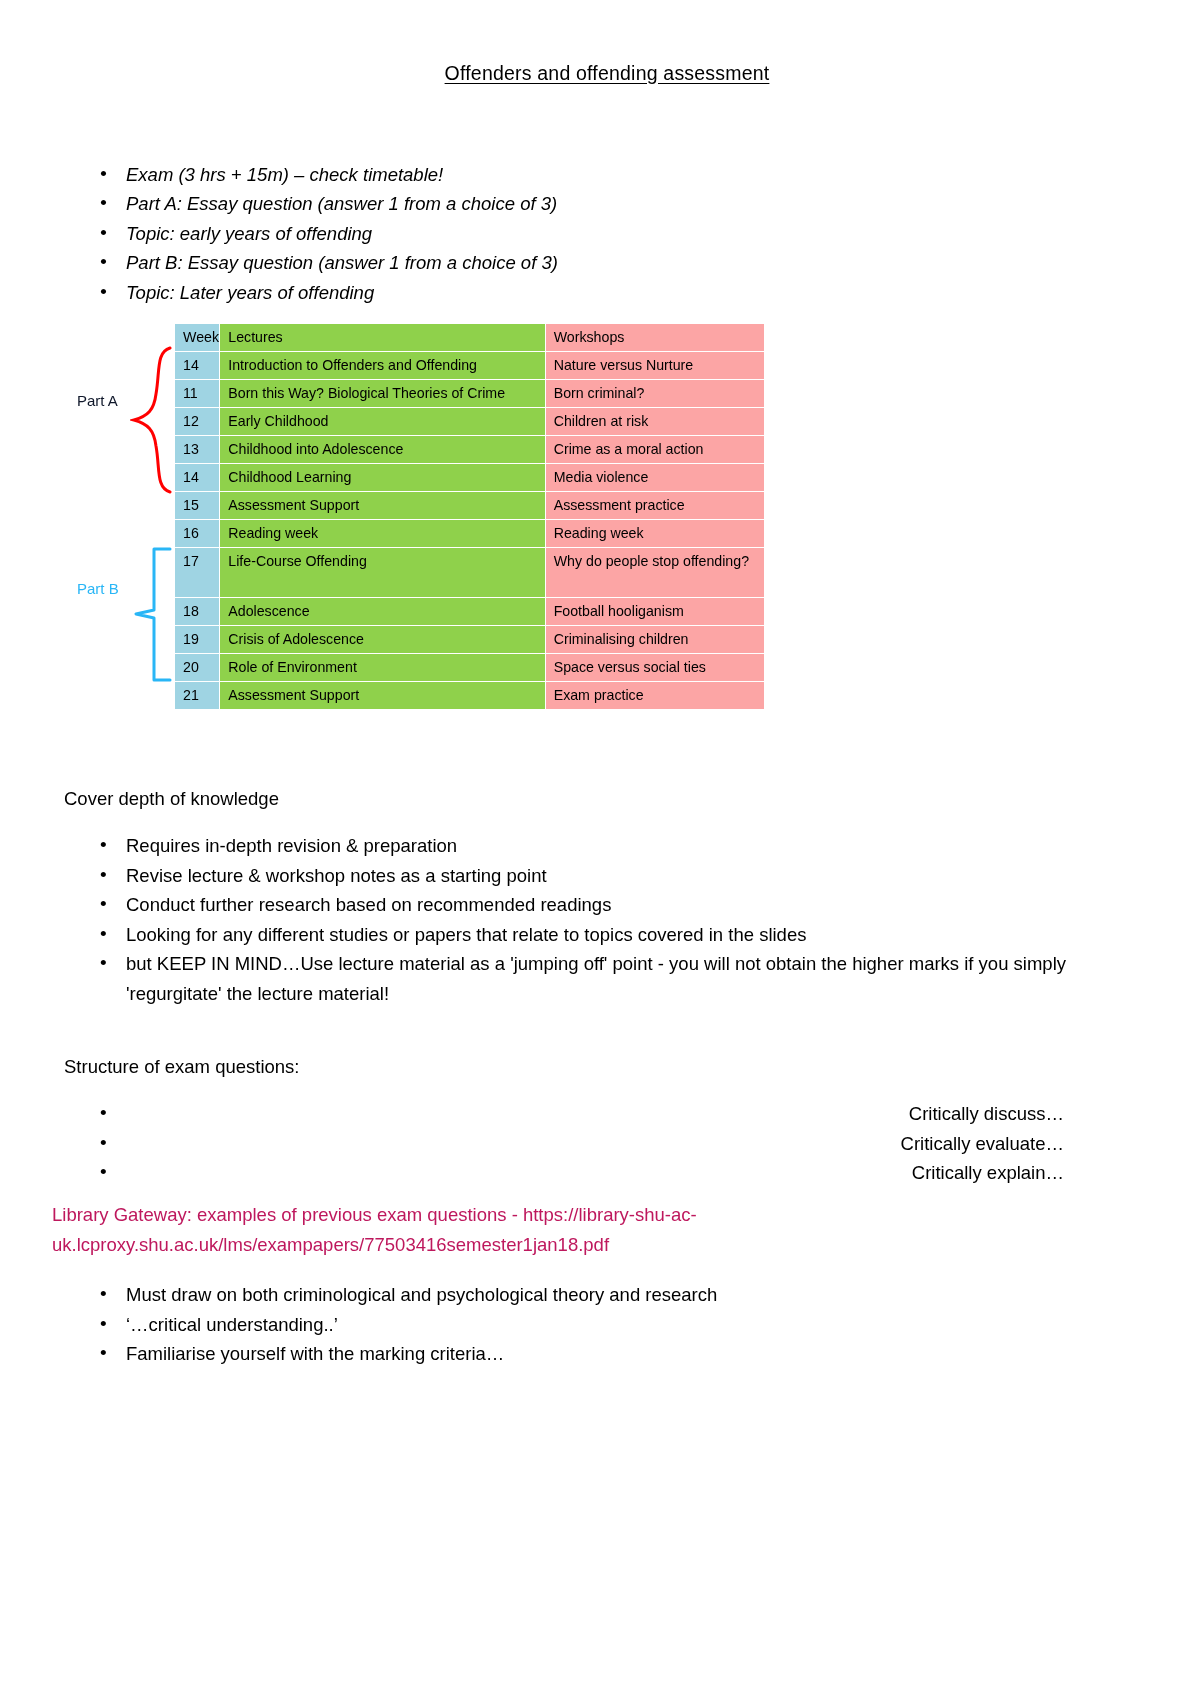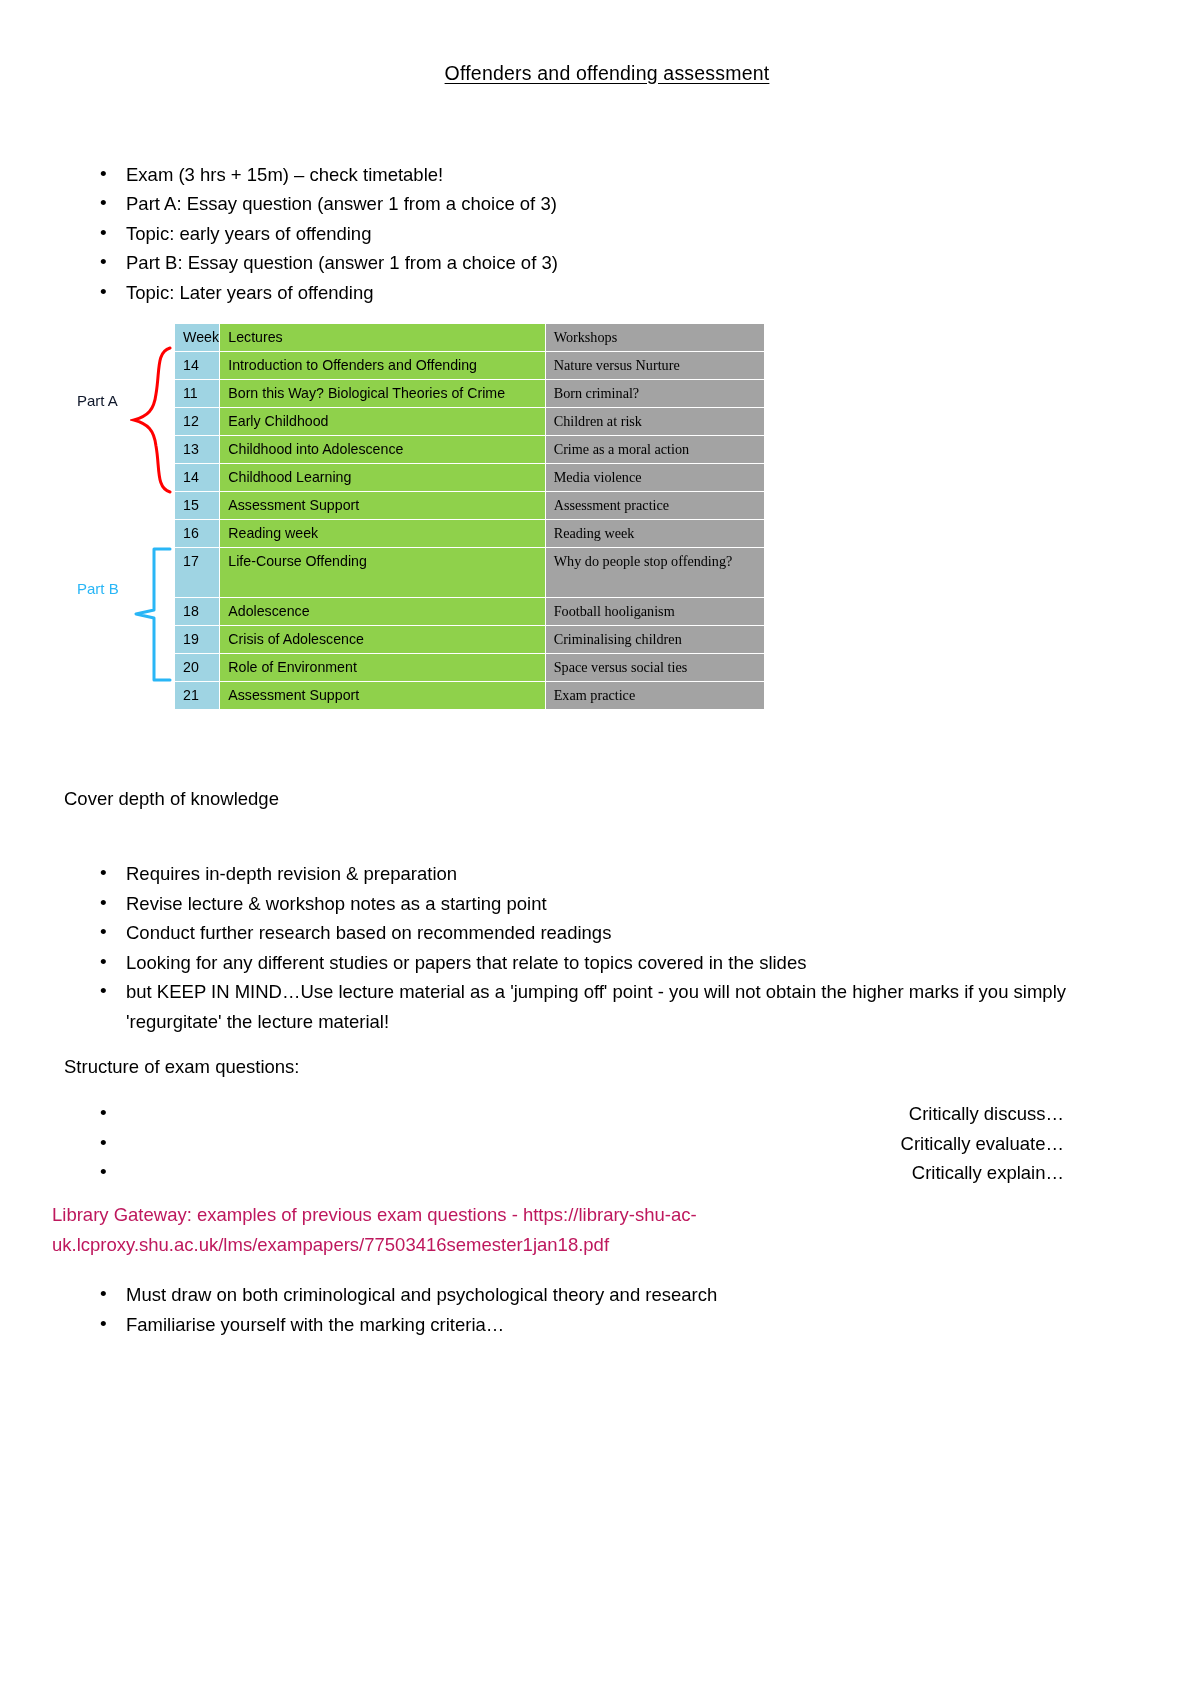--- a/index.html
+++ b/index.html
@@ -57,20 +57,21 @@
     top: -1px;
     font-size: 19px;
     line-height: 29.5px;
   }
 
   .top-bullets {
     position: absolute;
     left: 64px;
     top: 160px;
     width: 1000px;
+    font-style: italic;
   }
   .top-bullets li { line-height: 29.4px; }
 
   
   .timetable-wrap {
     position: absolute;
     left: 174px;
     top: 323px;
     width: 591px;
   }
@@ -89,21 +90,21 @@
     text-align: left;
     vertical-align: top;
     color: #000;
   }
   .col-week  { width: 43px;  text-align: center; }
   .col-lect  { width: 315px; }
   .col-work  { width: 212px; }
 
   td.week, th.week      { background: #9fd4e3; text-align: center; }
   td.lect, th.lect      { background: #8fd14b; }
-  td.work, th.work      { background: #a3a3a3; font-family: Liberation Serif, serif; }
+  td.work, th.work      { background: #fca5a5; }
 
   th.week, th.lect, th.work { padding-top: 6px; padding-bottom: 6px; }
 
   .reading-week { color: #ff2d62; font-weight: bold; }
   .tall-row td { height: 40px; }
 
   
   .part-label {
     position: absolute;
     font-size: 15px;
@@ -136,21 +137,20 @@
     color: #000;
   }
   .head-cover    { top: 784px; }
   .head-structure{ top: 1052px; }
 
   .list-cover {
     position: absolute;
     left: 64px;
     top: 831px;
     width: 1080px;
-    margin-top: 28px;
   }
   .list-structure {
     position: absolute;
     left: 64px;
     top: 1099px;
     width: 1000px;
     text-align: right;
   }
   .list-final {
     position: absolute;
@@ -287,16 +287,17 @@
   <ul class="bullets list-structure">
     <li>Critically discuss…</li>
     <li>Critically evaluate…</li>
     <li>Critically explain…</li>
   </ul>
 
   <div class="para-library">Library Gateway: examples of previous exam questions - https://library-shu-ac-uk.lcproxy.shu.ac.uk/lms/exampapers/77503416semester1jan18.pdf</div>
 
   <ul class="bullets list-final">
     <li>Must draw on both criminological and psychological theory and research</li>
+    <li>‘…critical understanding..’</li>
     <li>Familiarise yourself with the marking criteria…</li>
   </ul>
 
 </div>
 
 </body></html>

